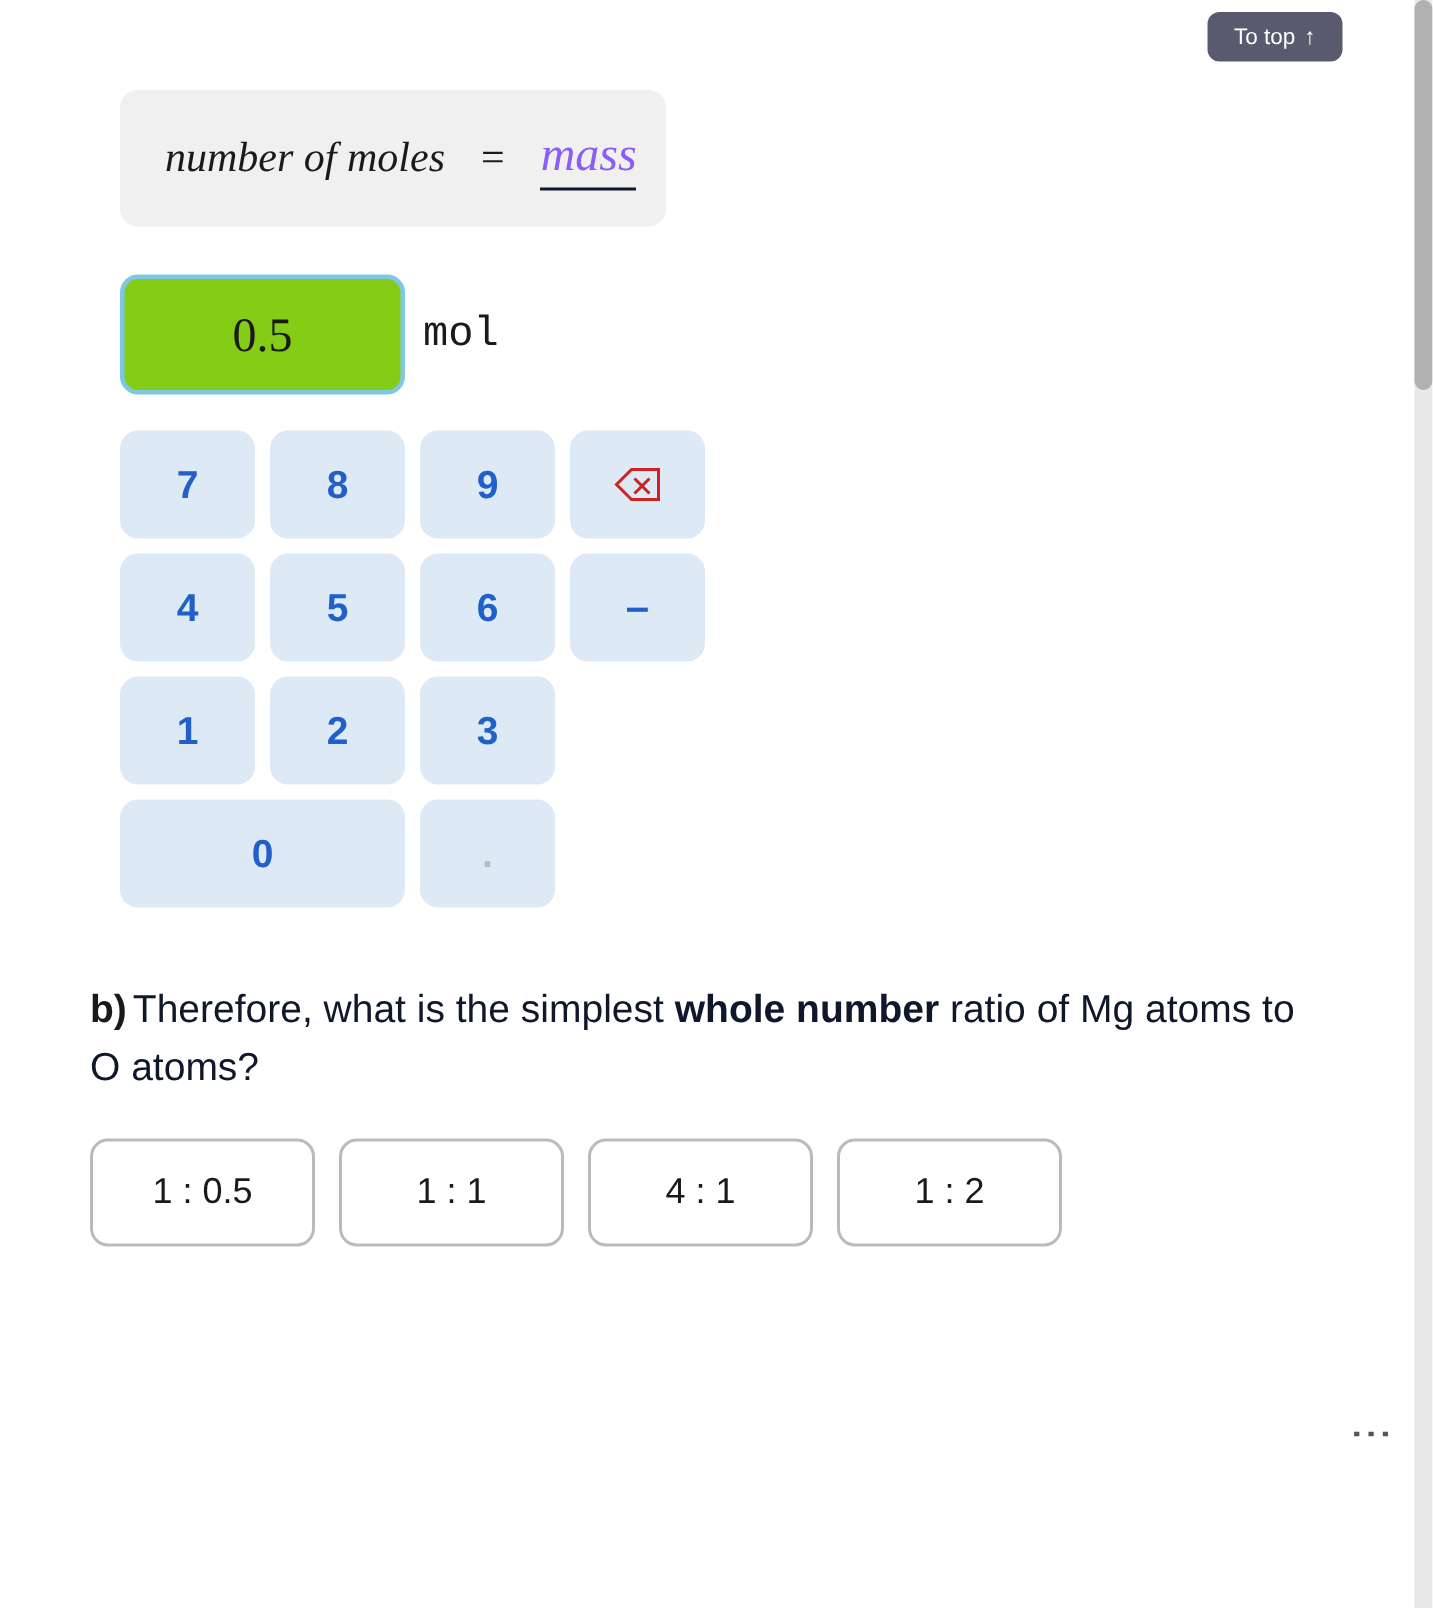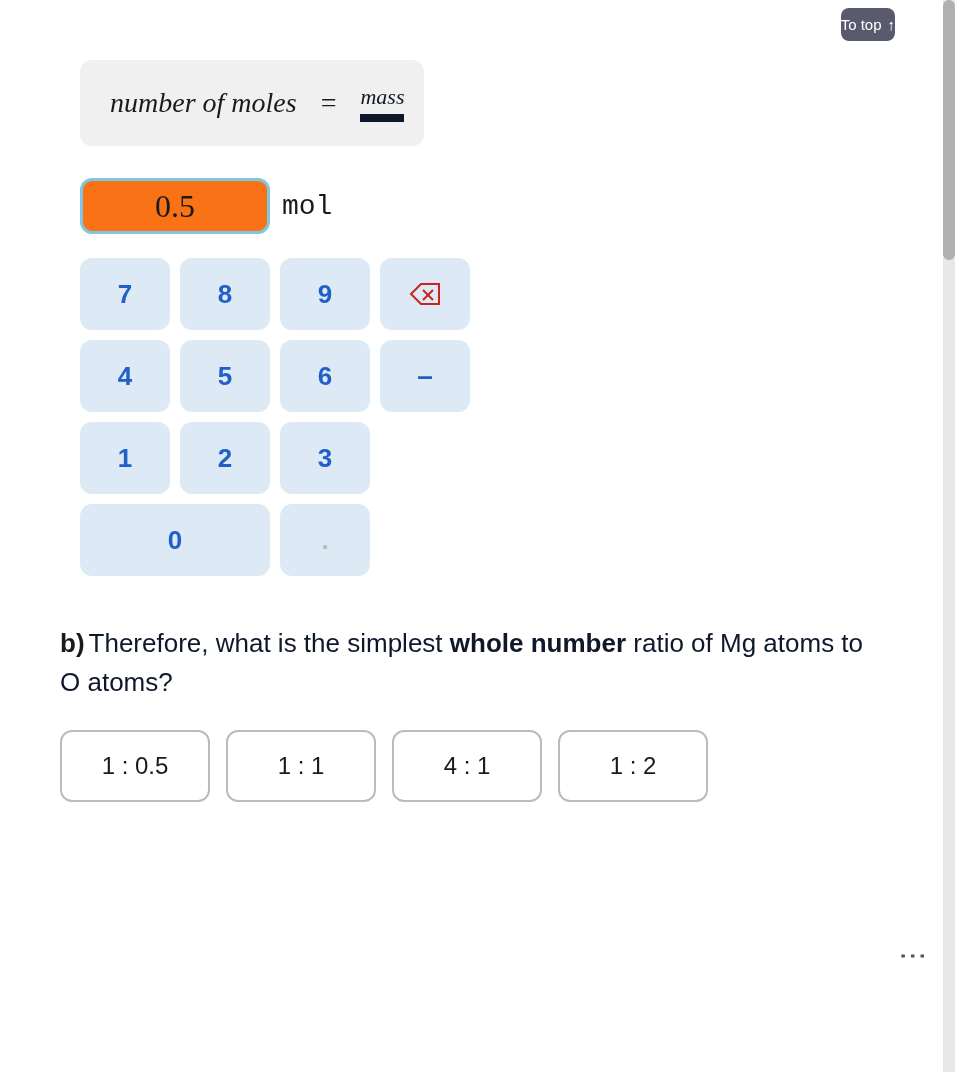--- a/index.html
+++ b/index.html
@@ -14,21 +14,21 @@
 
     
     .to-top-btn {
       position: absolute;
       top: 8px;
       right: 60px;
       background: #5a5a6e;
       color: white;
       border: none;
       border-radius: 8px;
-      padding: 8px 0;
+      padding: 8px 18px;
       font-size: 15px;
       cursor: pointer;
       display: flex;
       align-items: center;
       gap: 6px;
       font-family: Arial, sans-serif;
     }
 
     
     .formula-box {
@@ -56,25 +56,25 @@
       margin: 0 8px;
     }
 
     .formula-fraction {
       display: flex;
       flex-direction: column;
       align-items: center;
     }
 
     .formula-numerator {
-      font-size: 22px;
+      font-size: 32px;
       font-style: italic;
-      color: #0f172a;
+      color: #8b5cf6;
       padding-bottom: 4px;
-      border-bottom: 8px solid #0f172a;
+      border-bottom: 2px solid #0f172a;
       width: 100%;
       text-align: center;
     }
 
     .formula-denominator {
       font-size: 26px;
       font-style: italic;
       color: #1a1a1a;
       padding-top: 4px;
       text-align: center;
@@ -83,24 +83,24 @@
     
     .input-area {
       display: flex;
       align-items: center;
       gap: 12px;
       margin: 32px 0 0 80px;
     }
 
     .mol-input {
       width: 190px;
-      height: 56px;
+      height: 80px;
       border: 3px solid #7ec8e3;
       border-radius: 12px;
-      background: #f97316;
+      background: #84cc16;
       font-size: 32px;
       color: #1a1a1a;
       text-align: center;
       display: flex;
       align-items: center;
       justify-content: center;
     }
 
     .mol-label {
       font-size: 28px;

